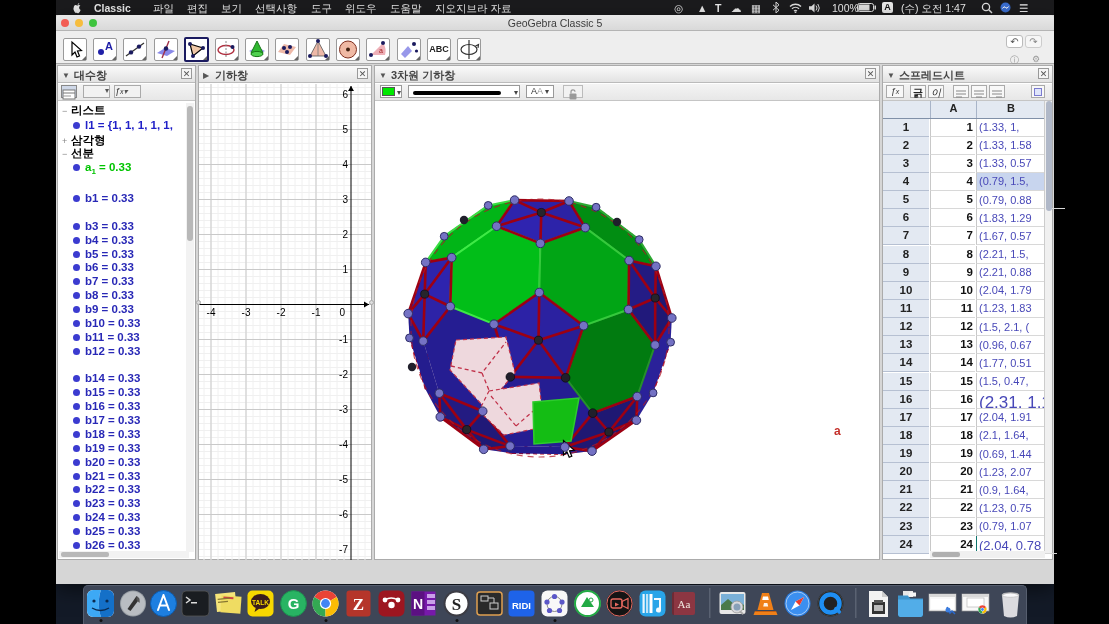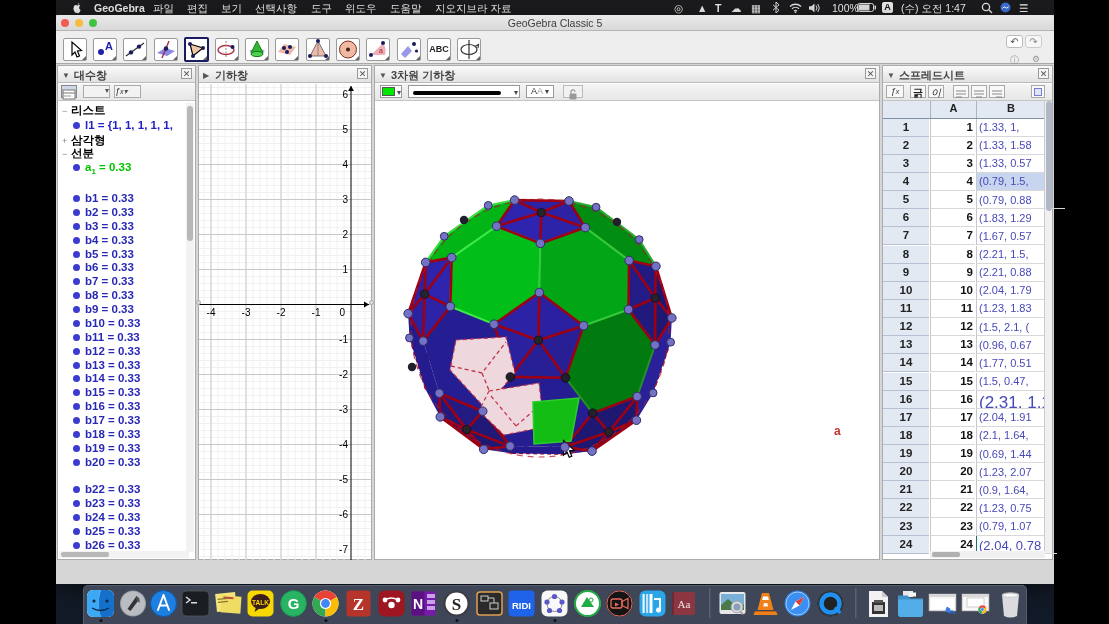--- a/index.html
+++ b/index.html
@@ -24,21 +24,21 @@
 #inputbar{left:0;top:546px;width:998px;height:23px;background:#ececec;border-top:1px solid #a9a9a9;font-size:11px}
 #dock{left:56px;top:584px;width:998px;height:40px}
 #dockbg{position:absolute;left:27px;top:1px;width:944px;height:39px;background:#3e4657;border:1px solid #565e6e;border-bottom:none;border-radius:5px 5px 0 0}
 </style></head><body>
 <div id="stage">
   <div id="desktop" class="abs"></div>
   <div id="menubar" class="abs">
     <svg class="mi" style="left:16px;top:2px" width="11" height="12" viewBox="0 0 11 12">
         <path d="M5.5,3 q0.2,-1.6 1.8,-2 q0.2,1.6 -1.8,2 M5.5,3.4 q1.4,-1 2.9,0 q-1.3,0.8 -1.3,2.3 q0,1.6 1.5,2.3 q-0.6,1.9 -1.8,2.9 q-0.8,0.6 -1.6,0 q-0.7,-0.5 -1.4,0 q-1,-0.7 -1.7,-2 q-1.2,-2.3 -0.2,-4.5 q0.8,-1.6 2.5,-1.2 q0.6,0.2 1.1,0.2" fill="#e8e8e8"></path>
       </svg>
-    <span class="mi" style="left:38px;font-weight:bold">GeoGebra</span>
+    <span class="mi" style="left:38px;font-weight:bold">Classic</span>
     <span class="mi" style="left:97px">파일</span>
     <span class="mi" style="left:131px">편집</span>
     <span class="mi" style="left:165px">보기</span>
     <span class="mi" style="left:199px">선택사항</span>
     <span class="mi" style="left:255px">도구</span>
     <span class="mi" style="left:289px">위도우</span>
     <span class="mi" style="left:334px">도움말</span>
     <span class="mi" style="left:379px">지오지브라 자료</span>
     <span class="mi" style="left:618px">◎</span>
     <span class="mi" style="left:641px">▲</span>
@@ -170,39 +170,38 @@
           <span style="position:absolute;left:25px;top:1px;width:27px;height:13px;border:1px solid #aaa;background:#f2f2f2;font-size:8px;color:#555;text-align:right">▾</span>
           <span style="position:absolute;left:56px;top:1px;width:27px;height:13px;border:1px solid #aaa;background:#f2f2f2;font-size:9px;color:#333;font-style:italic">ƒ<span style="font-size:7px">x</span><span style="font-size:8px;color:#555">▾</span></span>
         </div>
         <div id="algtree" style="position:absolute;left:0;top:36px;width:130px;height:450px;overflow:hidden;font-size:11.5px;font-weight:bold">
             <div style="position:absolute;left:0;top:1px;width:200px;height:14px;white-space:nowrap"><span style="display:inline-block;width:9px;margin-left:4px;font-size:9px;color:#888;font-weight:normal">−</span><span style="color:#000">리스트</span></div>
             <div style="position:absolute;left:0;top:17px;width:200px;height:14px;white-space:nowrap"><span style="display:inline-block;width:7px;height:7px;border-radius:50%;background:#3b3bd0;margin-left:15px;margin-right:5px"></span><span style="color:#2121c8">l1 = {1, 1, 1, 1, 1,</span></div>
             <div style="position:absolute;left:0;top:31px;width:200px;height:14px;white-space:nowrap"><span style="display:inline-block;width:9px;margin-left:4px;font-size:9px;color:#888;font-weight:normal">+</span><span style="color:#000">삼각형</span></div>
             <div style="position:absolute;left:0;top:44px;width:200px;height:14px;white-space:nowrap"><span style="display:inline-block;width:9px;margin-left:4px;font-size:9px;color:#888;font-weight:normal">−</span><span style="color:#000">선분</span></div>
             <div style="position:absolute;left:0;top:59px;width:200px;height:14px;white-space:nowrap"><span style="display:inline-block;width:7px;height:7px;border-radius:50%;background:#3b3bd0;margin-left:15px;margin-right:5px"></span><span style="color:#00c400">a<sub style="font-size:8px">1</sub> = 0.33</span></div>
             <div style="position:absolute;left:0;top:90px;width:200px;height:14px;white-space:nowrap"><span style="display:inline-block;width:7px;height:7px;border-radius:50%;background:#3b3bd0;margin-left:15px;margin-right:5px"></span><span style="color:#2828b6">b1 = 0.33</span></div>
-            <div style="position:absolute;left:0;top:103.88px;width:200px;height:14px;white-space:nowrap"><span style="display:inline-block;width:7px;height:7px;border-radius:50%;background:#3b3bd0;margin-left:15px;margin-right:5px"></span><span style="color:#2828b6">b2 = 0.33</span></div>
             <div style="position:absolute;left:0;top:117.75999999999999px;width:200px;height:14px;white-space:nowrap"><span style="display:inline-block;width:7px;height:7px;border-radius:50%;background:#3b3bd0;margin-left:15px;margin-right:5px"></span><span style="color:#2828b6">b3 = 0.33</span></div>
             <div style="position:absolute;left:0;top:131.64px;width:200px;height:14px;white-space:nowrap"><span style="display:inline-block;width:7px;height:7px;border-radius:50%;background:#3b3bd0;margin-left:15px;margin-right:5px"></span><span style="color:#2828b6">b4 = 0.33</span></div>
             <div style="position:absolute;left:0;top:145.52px;width:200px;height:14px;white-space:nowrap"><span style="display:inline-block;width:7px;height:7px;border-radius:50%;background:#3b3bd0;margin-left:15px;margin-right:5px"></span><span style="color:#2828b6">b5 = 0.33</span></div>
             <div style="position:absolute;left:0;top:159.39999999999998px;width:200px;height:14px;white-space:nowrap"><span style="display:inline-block;width:7px;height:7px;border-radius:50%;background:#3b3bd0;margin-left:15px;margin-right:5px"></span><span style="color:#2828b6">b6 = 0.33</span></div>
             <div style="position:absolute;left:0;top:173.27999999999997px;width:200px;height:14px;white-space:nowrap"><span style="display:inline-block;width:7px;height:7px;border-radius:50%;background:#3b3bd0;margin-left:15px;margin-right:5px"></span><span style="color:#2828b6">b7 = 0.33</span></div>
             <div style="position:absolute;left:0;top:187.16000000000003px;width:200px;height:14px;white-space:nowrap"><span style="display:inline-block;width:7px;height:7px;border-radius:50%;background:#3b3bd0;margin-left:15px;margin-right:5px"></span><span style="color:#2828b6">b8 = 0.33</span></div>
             <div style="position:absolute;left:0;top:201.04000000000002px;width:200px;height:14px;white-space:nowrap"><span style="display:inline-block;width:7px;height:7px;border-radius:50%;background:#3b3bd0;margin-left:15px;margin-right:5px"></span><span style="color:#2828b6">b9 = 0.33</span></div>
             <div style="position:absolute;left:0;top:214.92000000000002px;width:200px;height:14px;white-space:nowrap"><span style="display:inline-block;width:7px;height:7px;border-radius:50%;background:#3b3bd0;margin-left:15px;margin-right:5px"></span><span style="color:#2828b6">b10 = 0.33</span></div>
             <div style="position:absolute;left:0;top:228.8px;width:200px;height:14px;white-space:nowrap"><span style="display:inline-block;width:7px;height:7px;border-radius:50%;background:#3b3bd0;margin-left:15px;margin-right:5px"></span><span style="color:#2828b6">b11 = 0.33</span></div>
             <div style="position:absolute;left:0;top:242.68px;width:200px;height:14px;white-space:nowrap"><span style="display:inline-block;width:7px;height:7px;border-radius:50%;background:#3b3bd0;margin-left:15px;margin-right:5px"></span><span style="color:#2828b6">b12 = 0.33</span></div>
-            <div style="position:absolute;left:0;top:256.56px;width:200px;height:14px;white-space:nowrap"><span style="display:inline-block;width:7px;height:7px;border-radius:50%;background:#3b3bd0;margin-left:15px;margin-right:5px"></span><span style="color:#2828b6">b13 = 0.33</span></div>
             <div style="position:absolute;left:0;top:270.44px;width:200px;height:14px;white-space:nowrap"><span style="display:inline-block;width:7px;height:7px;border-radius:50%;background:#3b3bd0;margin-left:15px;margin-right:5px"></span><span style="color:#2828b6">b14 = 0.33</span></div>
             <div style="position:absolute;left:0;top:284.32000000000005px;width:200px;height:14px;white-space:nowrap"><span style="display:inline-block;width:7px;height:7px;border-radius:50%;background:#3b3bd0;margin-left:15px;margin-right:5px"></span><span style="color:#2828b6">b15 = 0.33</span></div>
             <div style="position:absolute;left:0;top:298.20000000000005px;width:200px;height:14px;white-space:nowrap"><span style="display:inline-block;width:7px;height:7px;border-radius:50%;background:#3b3bd0;margin-left:15px;margin-right:5px"></span><span style="color:#2828b6">b16 = 0.33</span></div>
             <div style="position:absolute;left:0;top:312.08000000000004px;width:200px;height:14px;white-space:nowrap"><span style="display:inline-block;width:7px;height:7px;border-radius:50%;background:#3b3bd0;margin-left:15px;margin-right:5px"></span><span style="color:#2828b6">b17 = 0.33</span></div>
             <div style="position:absolute;left:0;top:325.96000000000004px;width:200px;height:14px;white-space:nowrap"><span style="display:inline-block;width:7px;height:7px;border-radius:50%;background:#3b3bd0;margin-left:15px;margin-right:5px"></span><span style="color:#2828b6">b18 = 0.33</span></div>
             <div style="position:absolute;left:0;top:339.84000000000003px;width:200px;height:14px;white-space:nowrap"><span style="display:inline-block;width:7px;height:7px;border-radius:50%;background:#3b3bd0;margin-left:15px;margin-right:5px"></span><span style="color:#2828b6">b19 = 0.33</span></div>
             <div style="position:absolute;left:0;top:353.72px;width:200px;height:14px;white-space:nowrap"><span style="display:inline-block;width:7px;height:7px;border-radius:50%;background:#3b3bd0;margin-left:15px;margin-right:5px"></span><span style="color:#2828b6">b20 = 0.33</span></div>
+            <div style="position:absolute;left:0;top:367.6px;width:200px;height:14px;white-space:nowrap"><span style="display:inline-block;width:7px;height:7px;border-radius:50%;background:#3b3bd0;margin-left:15px;margin-right:5px"></span><span style="color:#2828b6">b21 = 0.33</span></div>
             <div style="position:absolute;left:0;top:381.48px;width:200px;height:14px;white-space:nowrap"><span style="display:inline-block;width:7px;height:7px;border-radius:50%;background:#3b3bd0;margin-left:15px;margin-right:5px"></span><span style="color:#2828b6">b22 = 0.33</span></div>
             <div style="position:absolute;left:0;top:395.36px;width:200px;height:14px;white-space:nowrap"><span style="display:inline-block;width:7px;height:7px;border-radius:50%;background:#3b3bd0;margin-left:15px;margin-right:5px"></span><span style="color:#2828b6">b23 = 0.33</span></div>
             <div style="position:absolute;left:0;top:409.24px;width:200px;height:14px;white-space:nowrap"><span style="display:inline-block;width:7px;height:7px;border-radius:50%;background:#3b3bd0;margin-left:15px;margin-right:5px"></span><span style="color:#2828b6">b24 = 0.33</span></div>
             <div style="position:absolute;left:0;top:423.12px;width:200px;height:14px;white-space:nowrap"><span style="display:inline-block;width:7px;height:7px;border-radius:50%;background:#3b3bd0;margin-left:15px;margin-right:5px"></span><span style="color:#2828b6">b25 = 0.33</span></div>
             <div style="position:absolute;left:0;top:437px;width:200px;height:14px;white-space:nowrap"><span style="display:inline-block;width:7px;height:7px;border-radius:50%;background:#3b3bd0;margin-left:15px;margin-right:5px"></span><span style="color:#2828b6">b26 = 0.33</span></div>
           </div>
         <div style="position:absolute;right:1px;top:37px;width:8px;height:449px;background:#f2f2f2">
             <div style="position:absolute;left:1px;top:3px;width:6px;height:135px;background:#b8b8b8;border-radius:3px"></div>
           </div>
         <div style="position:absolute;left:1px;bottom:1px;height:7px;width:130px;background:#f2f2f2">

